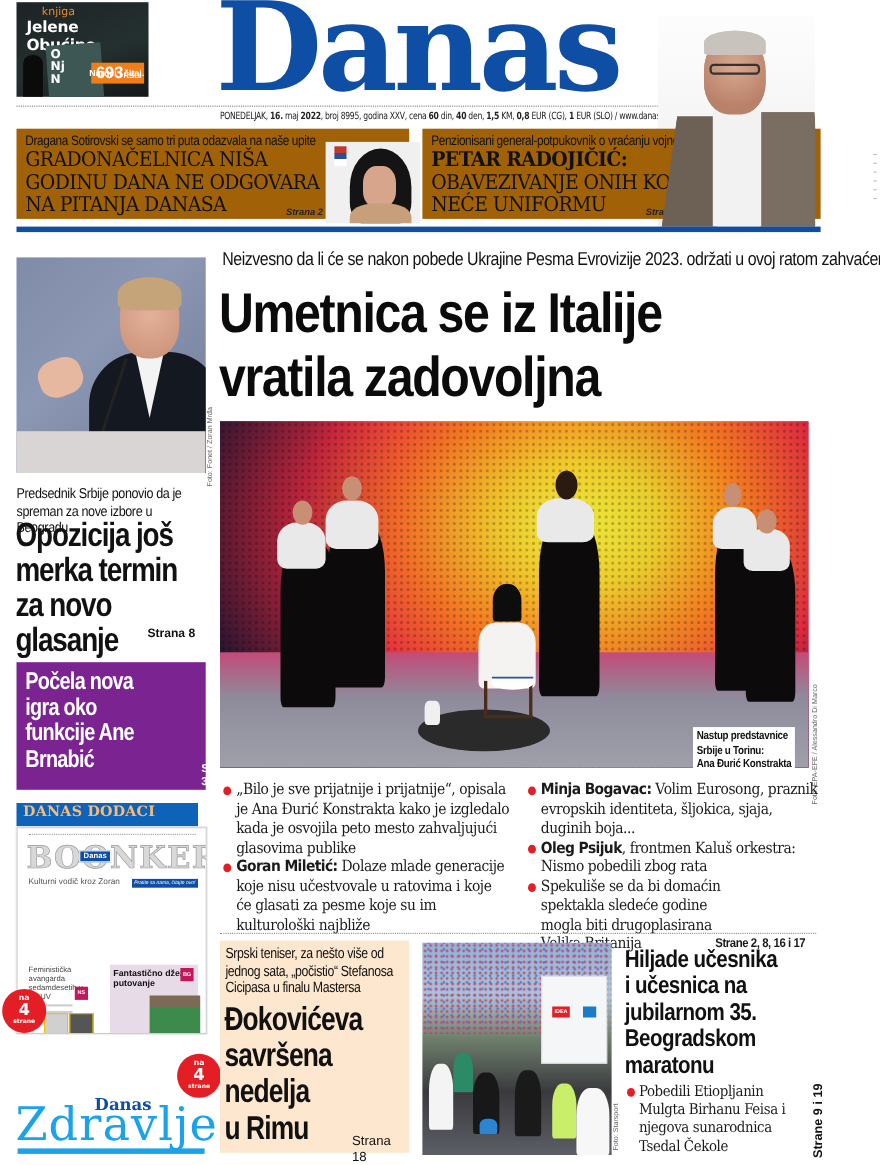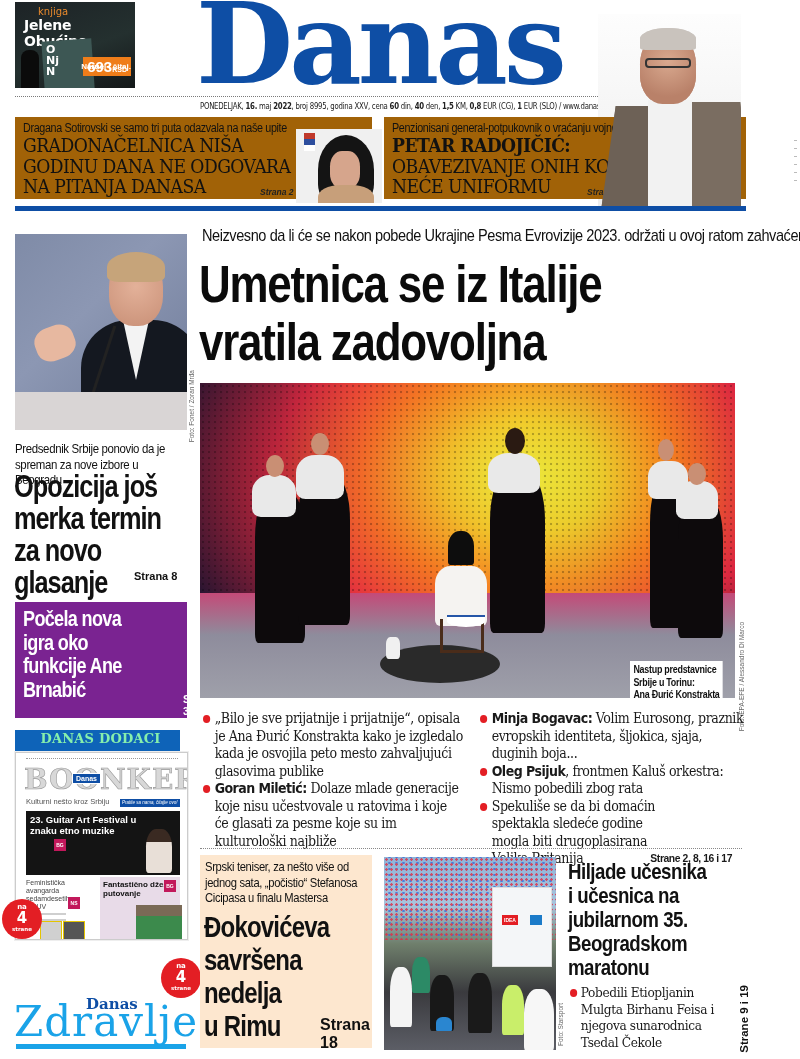--- a/index.html
+++ b/index.html
@@ -64,21 +64,21 @@
 
   .lead-kicker { left: 15px; top: 441px; width: 180px; font-size: 13px; line-height: 15.5px; color: #111; letter-spacing: -0.4px; transform: scaleX(0.88); transform-origin: left; }
   .lead-head { left: 14px; top: 470px; width: 190px; font-size: 30.5px; line-height: 32px; font-weight: bold; color: #111; letter-spacing: -1.2px; transform: scaleX(0.83); transform-origin: left; }
   .lead-page { left: 134px; top: 570px; font-size: 11px; font-weight: bold; color: #111; }
 
   .purple-box { left: 15px; top: 602px; width: 172px; height: 116px; background: #7a2391; }
   .purple-box .head { position: absolute; left: 8px; top: 5px; width: 200px; font-size: 22px; line-height: 23.5px; font-weight: bold; color: #fff; letter-spacing: -0.8px; transform: scaleX(0.82); transform-origin: left; }
   .purple-box .page { position: absolute; left: 120px; top: 91px; font-size: 10.5px; font-weight: bold; color: #fff; margin-left: 48px; }
 
   
-  .dodaci-label { left: 15px; top: 730px; width: 165px; height: 34px; background: #0e63b8; color: #86efac; font-family: "DejaVu Serif", serif; font-weight: bold; font-size: 13px; line-height: 18px; padding-left: 6px; letter-spacing: 0.2px; text-align: center; }
+  .dodaci-label { left: 15px; top: 730px; width: 165px; height: 34px; background: #0e63b8; color: #fdba74; font-family: "DejaVu Serif", serif; font-weight: bold; font-size: 13px; line-height: 18px; padding-left: 6px; letter-spacing: 0.2px; }
   .bonker { left: 15px; top: 752px; width: 173px; height: 188px; background: #fff; border: 1px solid #ccc; box-shadow: 0 0 0 1px #eee; overflow: hidden; }
   .bonker .tiny { position: absolute; left: 10px; top: 5px; width: 152px; height: 3px; border-top: 1px dotted #999; }
   .bonker .logo { position: absolute; left: 8px; top: 10px; font-family: "DejaVu Serif", serif; font-size: 28px; font-weight: bold; color: #d8d8d8; letter-spacing: 1px; -webkit-text-stroke: 0.6px #999; }
   .bonker .danas-pill { position: absolute; left: 56px; top: 20px; background: #0e4ea5; color: #fff; font-size: 7px; font-weight: bold; padding: 1px 3px; border: 1px solid #fff; }
   .bonker .tagline { position: absolute; left: 10px; top: 44px; font-size: 7.5px; color: #555; }
   .bonker .blue-tag { position: absolute; left: 104px; top: 46px; width: 60px; height: 8px; background: #0e4ea5; color: #fff; font-size: 4.5px; font-style: italic; padding: 1px 2px; }
   .bonker .feature { position: absolute; left: 10px; top: 58px; width: 154px; height: 64px; background: #141414; }
   .bonker .feature .ft { position: absolute; left: 4px; top: 3px; font-size: 9.5px; font-weight: bold; color: #fff; line-height: 11px; width: 110px; }
   .bonker .feature .singer { position: absolute; right: 8px; top: 18px; width: 26px; height: 44px; background: linear-gradient(#3a2a22 0 30%,#e8dfd7 30%); border-radius: 40% 40% 10% 10%; }
   .bonker .feature .bg1 { position: absolute; left: 28px; top: 28px; width: 12px; height: 12px; background: #c2185b; color: #fff; font-size: 5px; font-weight: bold; text-align: center; line-height: 12px; }
@@ -134,21 +134,21 @@
   .bullets b { font-family: "DejaVu Sans", sans-serif; font-weight: bold; letter-spacing: -0.6px; }
   .bullets-l { left: 203px; top: 710px; width: 290px; transform: scaleX(0.9); transform-origin: left; }
   .bullets-r { left: 480px; top: 710px; width: 300px; transform: scaleX(0.9); transform-origin: left; }
   .bullets-r .pages { font-family: "Liberation Sans", sans-serif; font-weight: bold; font-size: 11.5px; position: absolute; right: 20px; bottom: 0; }
   .rule-mid { left: 200px; top: 848px; width: 542px; border-top: 1px dotted #888; }
 
   
   .tennis-box { left: 200px; top: 855px; width: 172px; height: 193px; background: #fde7cf; }
   .tennis-box .kicker { position: absolute; left: 5px; top: 4px; width: 200px; font-size: 13.5px; line-height: 15.5px; color: #111; letter-spacing: -0.4px; transform: scaleX(0.83); transform-origin: left; }
   .tennis-box .head { position: absolute; left: 4px; top: 55px; width: 200px; font-size: 30px; line-height: 33px; font-weight: bold; color: #111; letter-spacing: -1px; transform: scaleX(0.8); transform-origin: left; }
-  .tennis-box .page { position: absolute; left: 120px; top: 161px; font-size: 16px; font-weight: bold; color: #111; }
+  .tennis-box .page { position: absolute; left: 120px; top: 175px; font-size: 12px; font-weight: normal; color: #111; }
 
   
   .marathon-photo { left: 384px; top: 857px; width: 172px; height: 193px; overflow: hidden;
     background: linear-gradient(180deg,#8fb4d8 0%,#a8c4dc 25%,#6f7f6c 45%,#3a3a3e 70%,#5c5e66 100%); }
   .marathon-photo .confetti { position: absolute; inset: 0 0 110px 0; background-image: radial-gradient(#e03048 1px, transparent 1.5px), radial-gradient(#3a6ed8 1px, transparent 1.5px); background-size: 5px 5px, 7px 6px; background-position: 0 0, 2px 3px; opacity: 0.8; }
   .marathon-photo .arch { position: absolute; left: 108px; top: 30px; width: 60px; height: 80px; background: #f4f6f8; border: 1px solid #ddd; }
   .marathon-photo .idea { position: absolute; left: 118px; top: 58px; width: 16px; height: 10px; background: #e31e24; color: #fff; font-size: 5px; font-weight: bold; text-align: center; line-height: 10px; }
   .marathon-photo .blue-sq { position: absolute; left: 146px; top: 58px; width: 12px; height: 10px; background: #1b7bc9; }
   .runner { position: absolute; border-radius: 40% 40% 8% 8%; }
   .marathon-credit { left: 557px; top: 1003px; }
@@ -259,27 +259,22 @@
     <div>Brnabić</div>
   </div>
   <span class="page">Strana 3</span>
 </div>
 
 <div class="abs dodaci-label">DANAS DODACI</div>
 <div class="abs bonker">
   <span class="tiny"></span>
   <span class="logo">BOONKER</span>
   <span class="danas-pill">Danas</span>
-  <span class="tagline">Kulturni nešto kroz Srbiju</span>
+  <span class="tagline">Kulturni vodič kroz Zoran</span>
   <span class="blue-tag">Pratite sa nama, čitajte ovo!</span>
-  <div class="feature">
-    <span class="ft">23. Guitar Art Festival u znaku etno muzike</span>
-    <span class="bg1">BG</span>
-    <span class="singer"></span>
-  </div>
   <div class="col-l">
       <div class="t">Feministička avangarda sedamdesetih u MSUV</div>
     </div>
   <span class="ns">NS</span>
   <span class="lines" style="left:10px; top:160px; width:40px;"></span>
   <span class="lines" style="left:10px; top:166px; width:40px;"></span>
   <span class="photo-a"></span>
   <span class="photo-b"></span>
   <div class="col-r">
     <span class="t">Fantastično džez putovanje</span>

